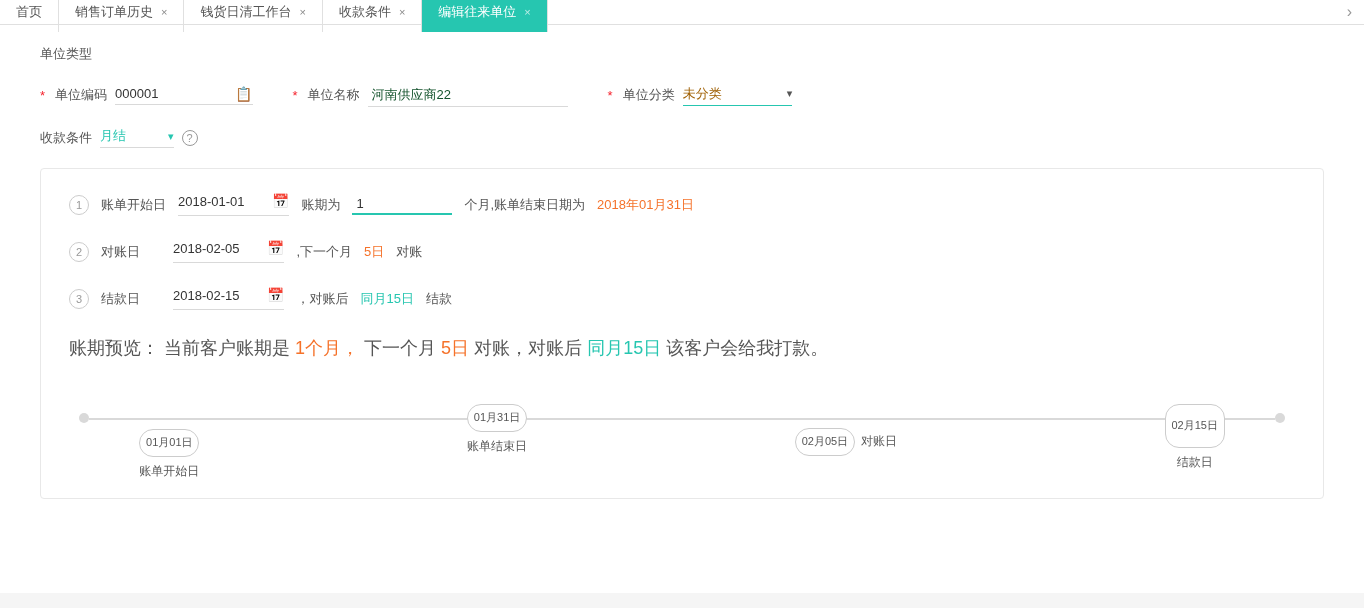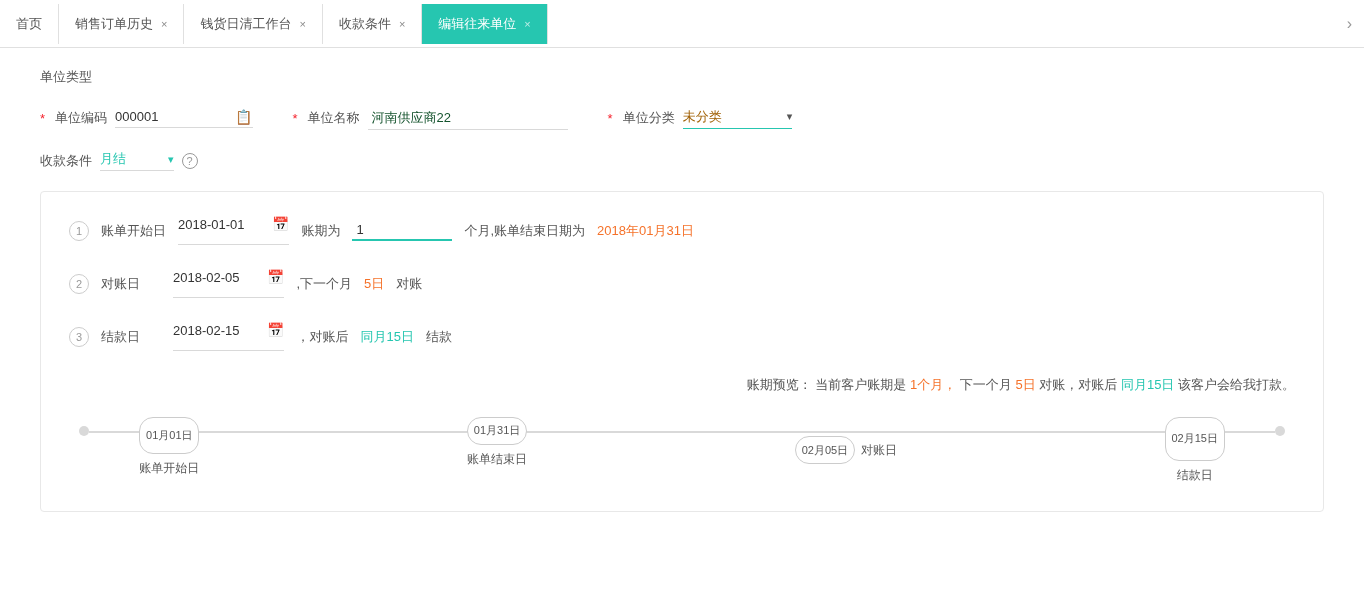--- a/index.html
+++ b/index.html
@@ -4,21 +4,21 @@
   <style>
     * { box-sizing: border-box; margin: 0; padding: 0; }
     body { font-family: 'Microsoft YaHei', Arial, sans-serif; font-size: 13px; background: #f5f5f5; color: #333; }
 
     
     .tab-bar {
       display: flex;
       align-items: center;
       background: #fff;
       border-bottom: 1px solid #e0e0e0;
-      height: 48px;
+      height: 25px;
       padding: 0 0;
     }
     .tab {
       display: flex;
       align-items: center;
       padding: 0 16px;
       height: 40px;
       cursor: pointer;
       font-size: 13px;
       color: #555;
@@ -232,21 +232,21 @@
       color: #555;
       white-space: nowrap;
       min-width: 60px;
     }
 
     .date-input {
       display: flex;
       align-items: center;
       gap: 4px;
       border-bottom: 1px solid #d9d9d9;
-      padding-bottom: 12px;
+      padding-bottom: 6px;
     }
     .date-input input {
       border: none;
       outline: none;
       font-size: 13px;
       color: #333;
       width: 90px;
       background: transparent;
     }
     .calendar-icon {
@@ -267,26 +267,25 @@
       color: #333;
       width: 100px;
       padding: 2px 4px;
       background: transparent;
     }
     .highlight-orange { color: #f5722a; }
     .highlight-green { color: #26c6b0; }
 
     
     .preview-text {
-      font-size: 13px;
+      font-size: 18px;
       color: #555;
       margin-top: 8px;
-      margin-bottom: 21px;
+      margin-bottom: 41px;
       line-height: 1.6;
-      text-align: right;
     }
   </style>
 </head>
 <body>
 
 <div class="tab-bar">
   <div class="tab">
     <span>首页</span>
   </div>
   <div class="tab">
@@ -406,21 +405,21 @@
 
         <div style="position: absolute; top: 14px; left: 10px; right: 10px; height: 2px; background: #d9d9d9;"></div>
 
         <div style="position: absolute; top: 9px; left: 0; width: 10px; height: 10px; border-radius: 50%; background: #d9d9d9;"></div>
 
         <div style="position: absolute; top: 9px; right: 0; width: 10px; height: 10px; border-radius: 50%; background: #d9d9d9;"></div>
 
         <div style="display: flex; justify-content: space-between; position: absolute; top: 0; left: 5%; right: 5%; width: 90%;">
 
           <div style="display: flex; flex-direction: column; align-items: center; gap: 6px;">
-            <div style="width: 60px; height: 37px; border-radius: 14px; border: 1px solid #ccc; background: #fff; display: flex; align-items: center; justify-content: center; font-size: 11px; color: #555;">
+            <div style="width: 60px; height: 28px; border-radius: 14px; border: 1px solid #ccc; background: #fff; display: flex; align-items: center; justify-content: center; font-size: 11px; color: #555; margin-top: 25px;">
               <span>01月01日</span>
             </div>
             <span style="font-size: 12px; color: #555;">账单开始日</span>
           </div>
 
           <div style="display: flex; flex-direction: column; align-items: center; gap: 6px;">
             <div style="width: 60px; height: 28px; border-radius: 14px; border: 1px solid #ccc; background: #fff; display: flex; align-items: center; justify-content: center; font-size: 11px; color: #555;">
               <span>01月31日</span>
             </div>
             <span style="font-size: 12px; color: #555;">账单结束日</span>

